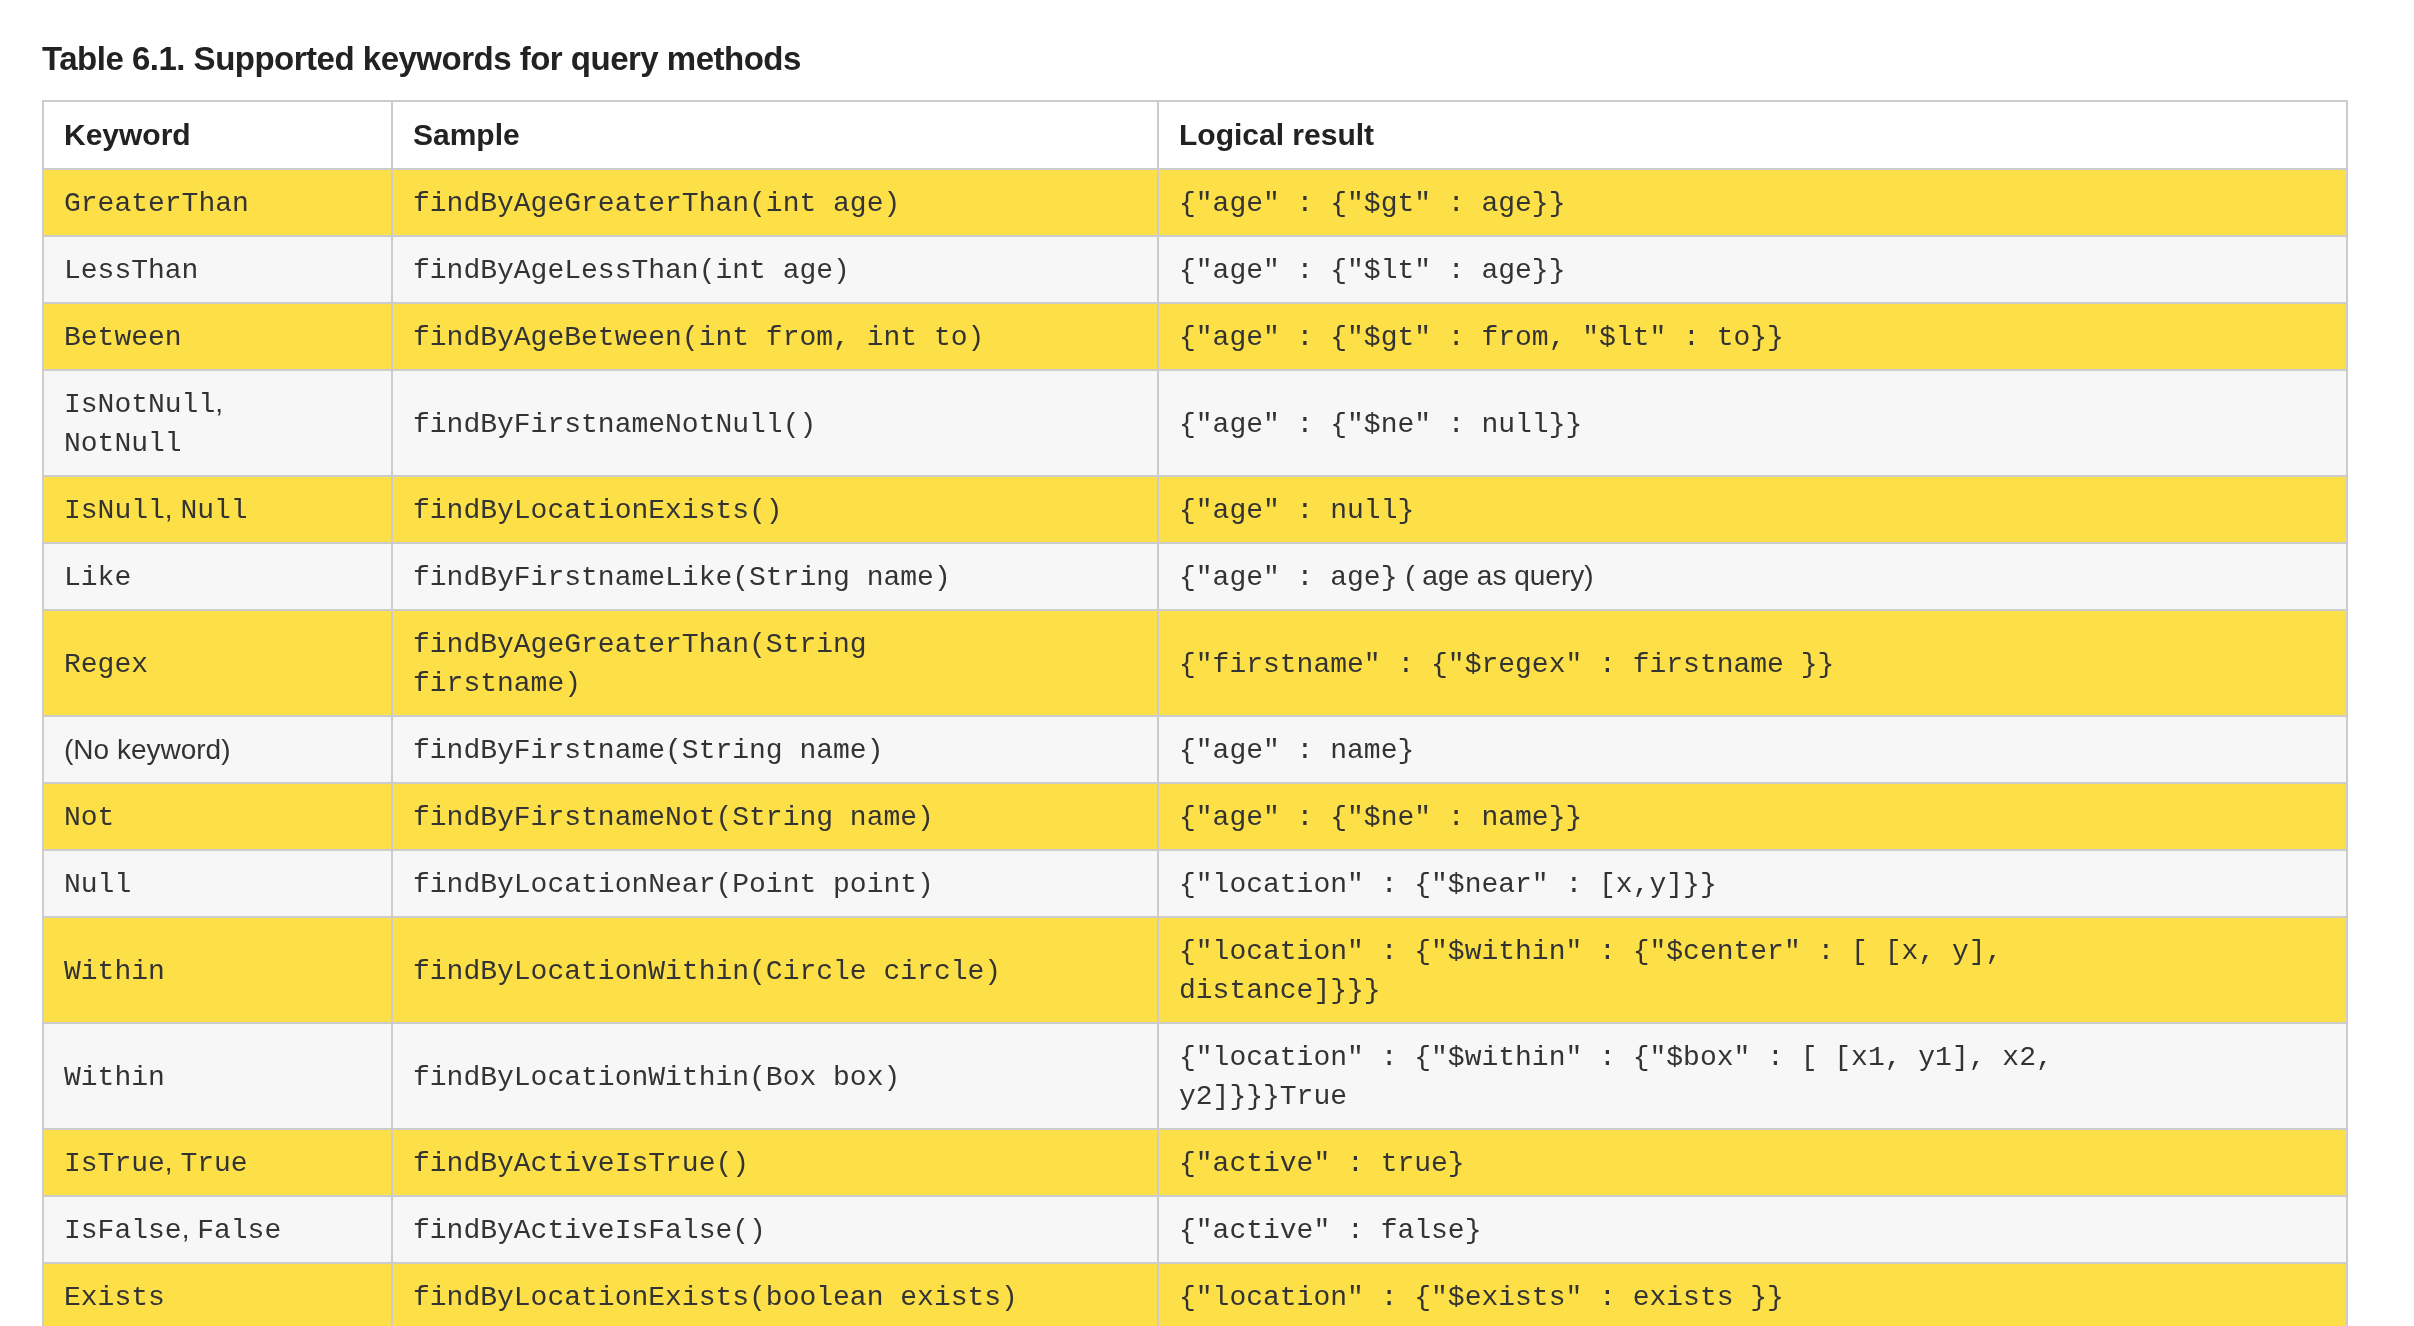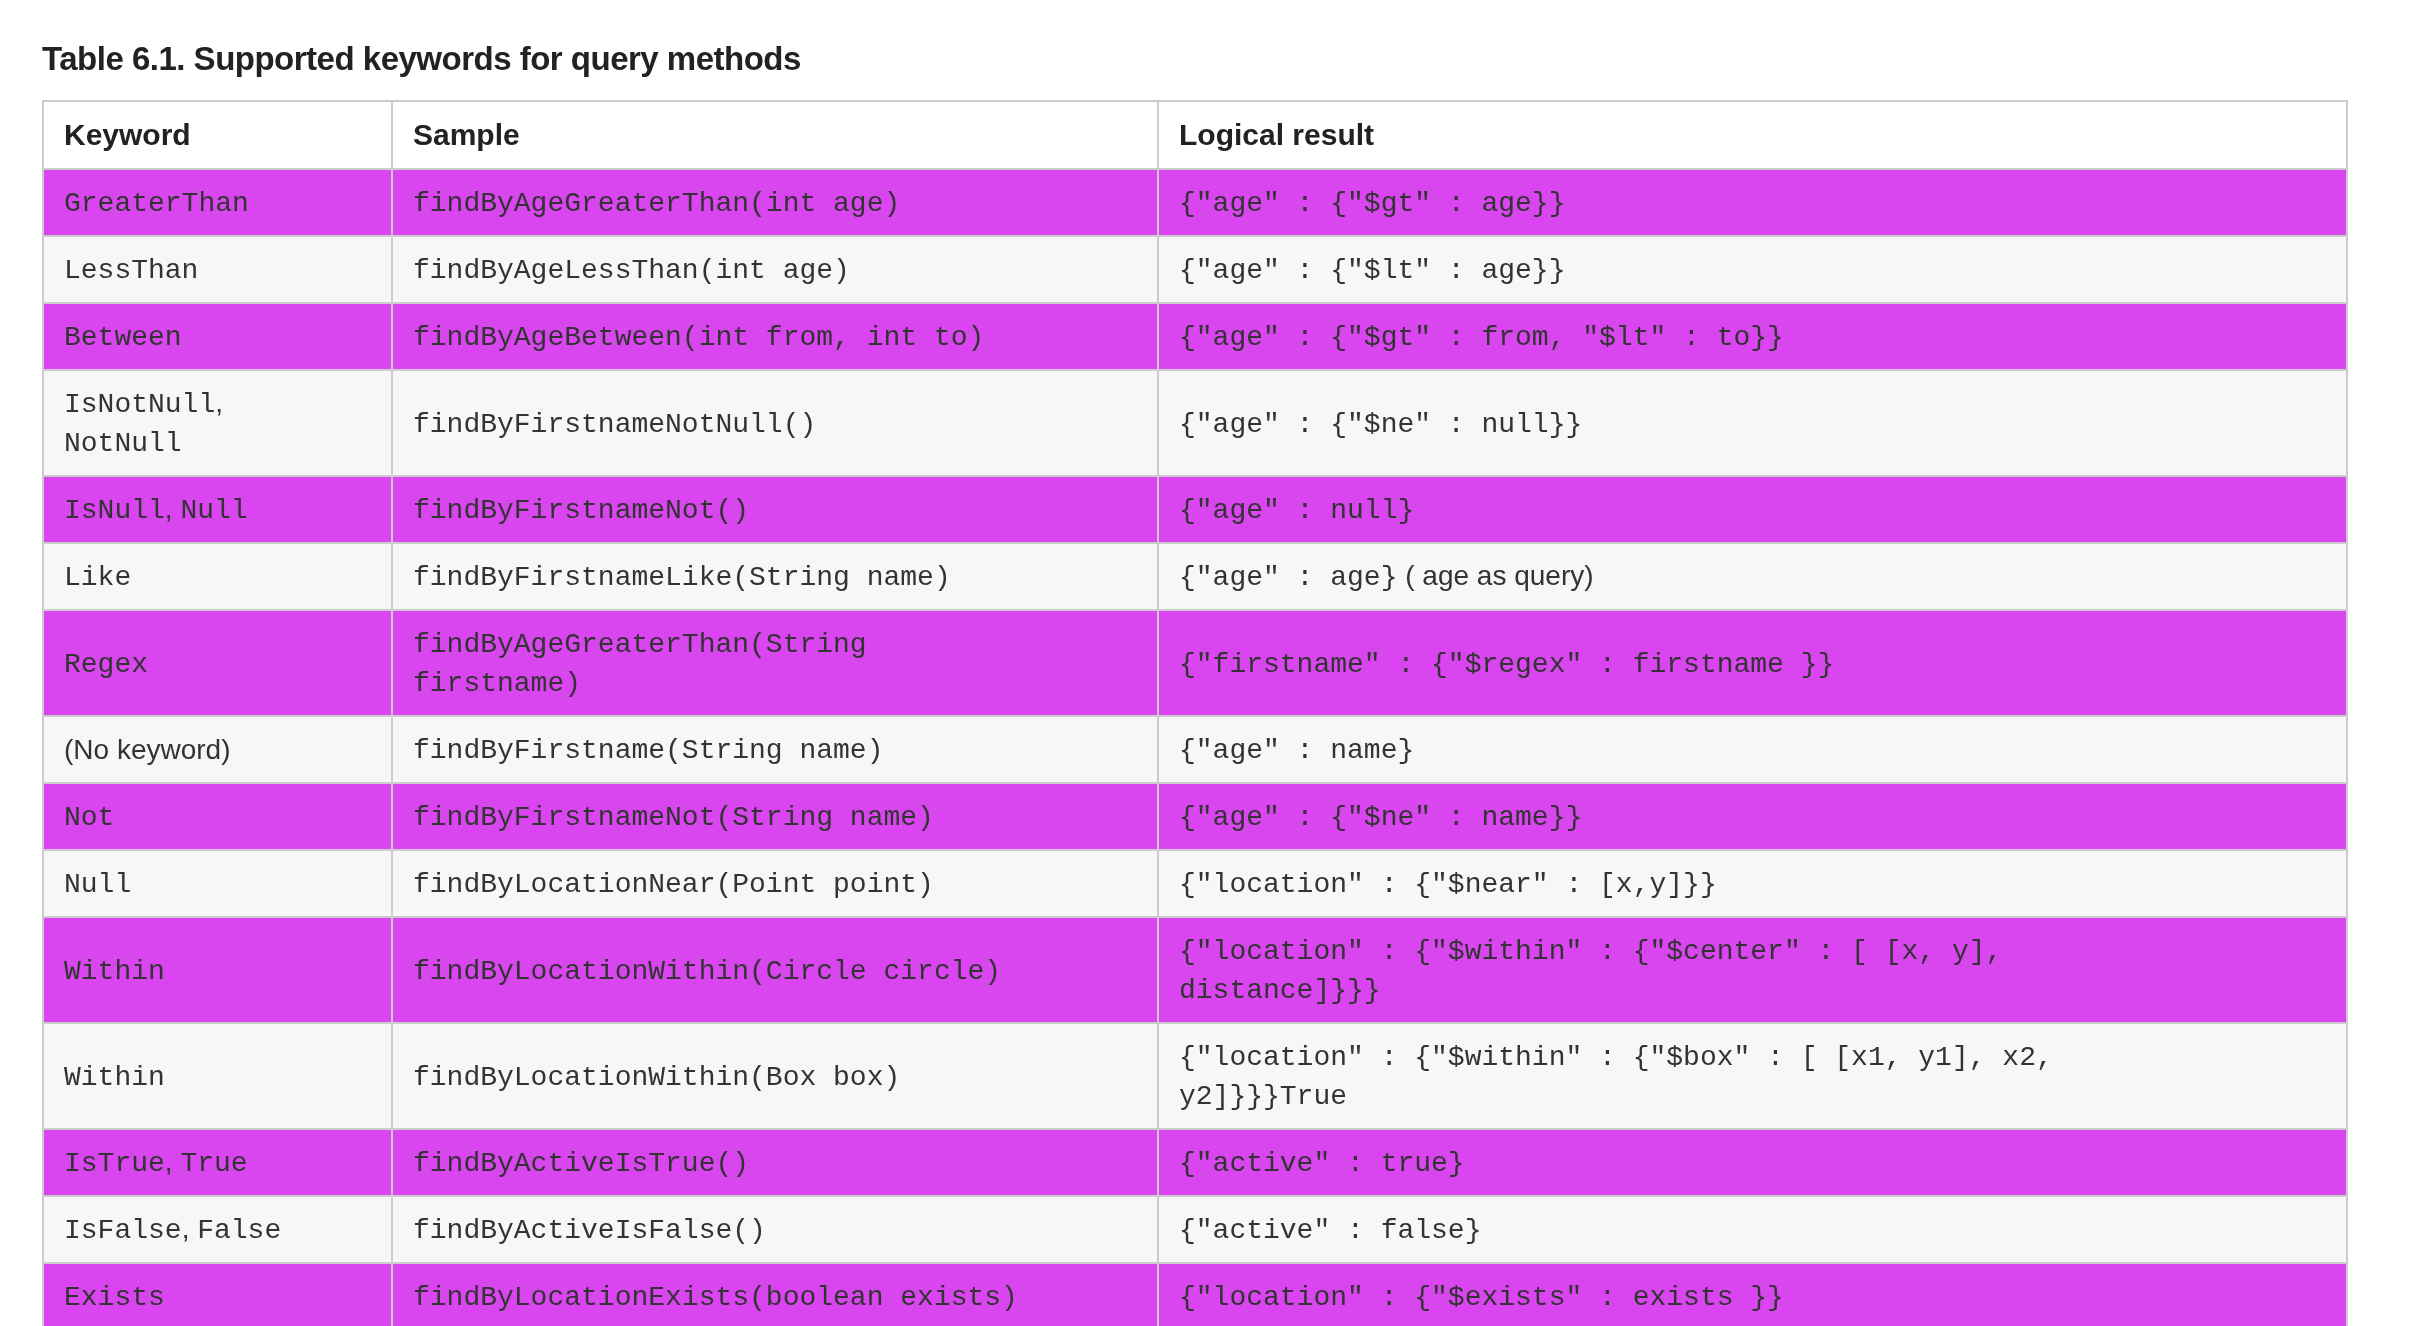--- a/index.html
+++ b/index.html
@@ -50,21 +50,21 @@
   table.keywords td {
     border: 2px solid #cccccc;
     padding: 13px 20px;
     vertical-align: middle;
     text-align: left;
     white-space: pre-wrap;
     word-wrap: break-word;
     line-height: 37px;
     font-size: 28px;
   }
-  table.keywords tbody tr { background: #d946ef; }
+  table.keywords tbody tr { background: #fde047; }
   table.keywords tbody tr:nth-child(even) { background: #f7f7f7; }
   .code {
     font-family: "Liberation Mono", "DejaVu Sans Mono", monospace;
     font-size: 28px;
     color: #333333;
   }
   .text {
     font-family: "Liberation Sans", sans-serif;
     font-size: 28px;
     color: #333333;
@@ -106,21 +106,21 @@
           <td><span class="code">{"age" : {"$gt" : from, "$lt" : to}}</span></td>
         </tr>
         <tr>
           <td><span class="code">IsNotNull</span><span class="text">,
 </span><span class="code">NotNull</span></td>
           <td><span class="code">findByFirstnameNotNull()</span></td>
           <td><span class="code">{"age" : {"$ne" : null}}</span></td>
         </tr>
         <tr>
           <td><span class="code">IsNull</span><span class="text">, </span><span class="code">Null</span></td>
-          <td><span class="code">findByFirstnameNot()</span></td>
+          <td><span class="code">findByLocationExists()</span></td>
           <td><span class="code">{"age" : null}</span></td>
         </tr>
         <tr>
           <td><span class="code">Like</span></td>
           <td><span class="code">findByFirstnameLike(String name)</span></td>
           <td><span class="code">{"age" : age}</span><span class="text"> ( age as query)</span></td>
         </tr>
         <tr>
           <td><span class="code">Regex</span></td>
           <td><span class="code">findByAgeGreaterThan(String

